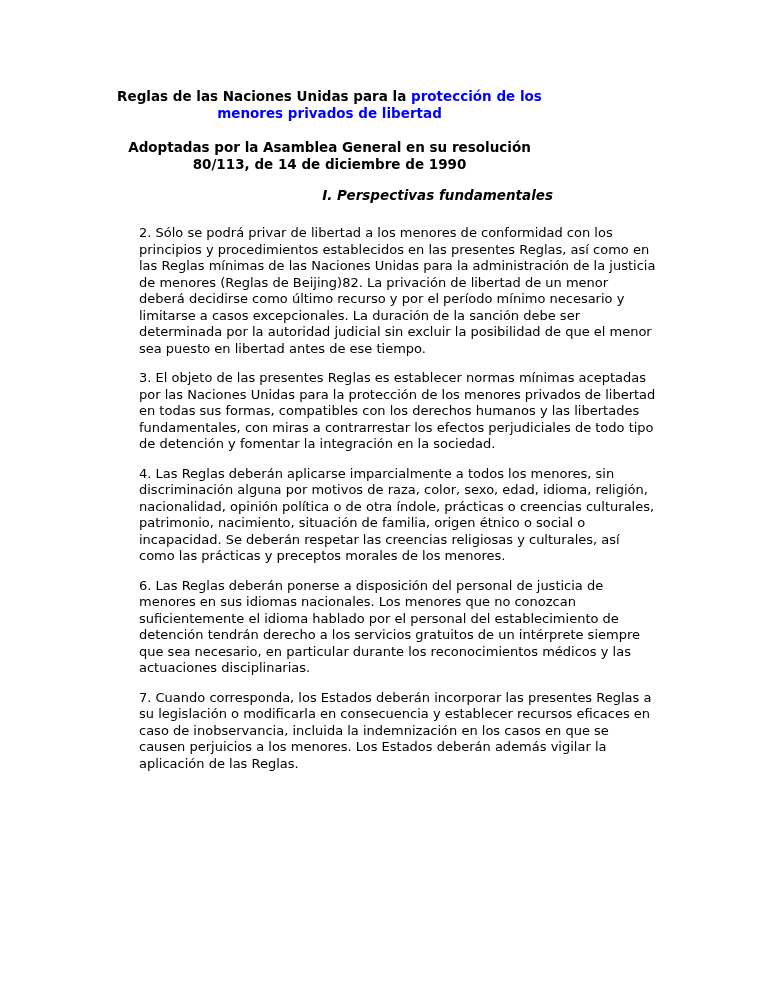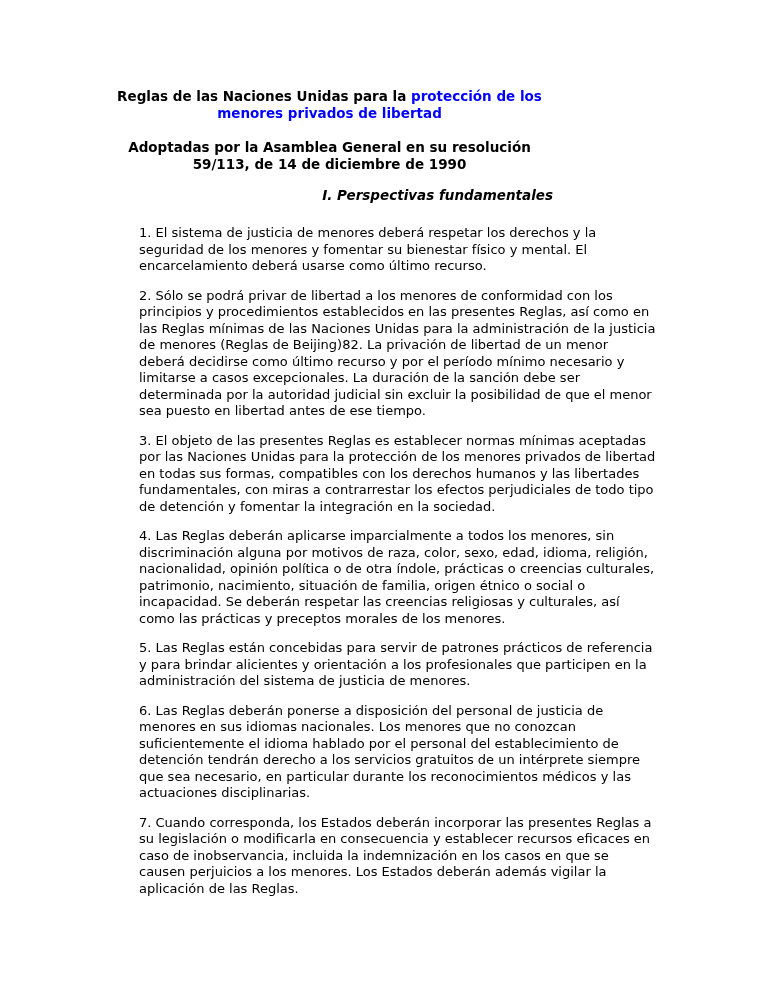--- a/index.html
+++ b/index.html
@@ -59,27 +59,25 @@
     text-align: left;
   }
 </style>
 </head>
 <body>
 
 <div class="page">
 
   <h1 class="title"><span>Reglas de las Naciones Unidas para la </span><span class="link-part" style="color: rgb(0, 0, 255);">protección de los menores privados de libertad</span></h1>
 
-  <h2 class="subtitle">Adoptadas por la Asamblea General en su resolución 59/113, de 14 de diciembre de 1990</h2>
+  <h2 class="subtitle">Adoptadas por la Asamblea General en su resolución 80/113, de 14 de diciembre de 1990</h2>
 
   <h3 class="section-heading">I. Perspectivas fundamentales</h3>
 
   <div class="paras">
-      <p>1. El sistema de justicia de menores deberá respetar los derechos y la seguridad de los menores y fomentar su bienestar físico y mental. El encarcelamiento deberá usarse como último recurso.</p>
       <p>2. Sólo se podrá privar de libertad a los menores de conformidad con los principios y procedimientos establecidos en las presentes Reglas, así como en las Reglas mínimas de las Naciones Unidas para la administración de la justicia de menores (Reglas de Beijing)82. La privación de libertad de un menor deberá decidirse como último recurso y por el período mínimo necesario y limitarse a casos excepcionales. La duración de la sanción debe ser determinada por la autoridad judicial sin excluir la posibilidad de que el menor sea puesto en libertad antes de ese tiempo.</p>
       <p>3. El objeto de las presentes Reglas es establecer normas mínimas aceptadas por las Naciones Unidas para la protección de los menores privados de libertad en todas sus formas, compatibles con los derechos humanos y las libertades fundamentales, con miras a contrarrestar los efectos perjudiciales de todo tipo de detención y fomentar la integración en la sociedad.</p>
       <p>4. Las Reglas deberán aplicarse imparcialmente a todos los menores, sin discriminación alguna por motivos de raza, color, sexo, edad, idioma, religión, nacionalidad, opinión política o de otra índole, prácticas o creencias culturales, patrimonio, nacimiento, situación de familia, origen étnico o social o incapacidad. Se deberán respetar las creencias religiosas y culturales, así como las prácticas y preceptos morales de los menores.</p>
-      <p>5. Las Reglas están concebidas para servir de patrones prácticos de referencia y para brindar alicientes y orientación a los profesionales que participen en la administración del sistema de justicia de menores.</p>
       <p>6. Las Reglas deberán ponerse a disposición del personal de justicia de menores en sus idiomas nacionales. Los menores que no conozcan suficientemente el idioma hablado por el personal del establecimiento de detención tendrán derecho a los servicios gratuitos de un intérprete siempre que sea necesario, en particular durante los reconocimientos médicos y las actuaciones disciplinarias.</p>
       <p>7. Cuando corresponda, los Estados deberán incorporar las presentes Reglas a su legislación o modificarla en consecuencia y establecer recursos eficaces en caso de inobservancia, incluida la indemnización en los casos en que se causen perjuicios a los menores. Los Estados deberán además vigilar la aplicación de las Reglas.</p>
     </div>
 
 </div>
 
 </body></html>

